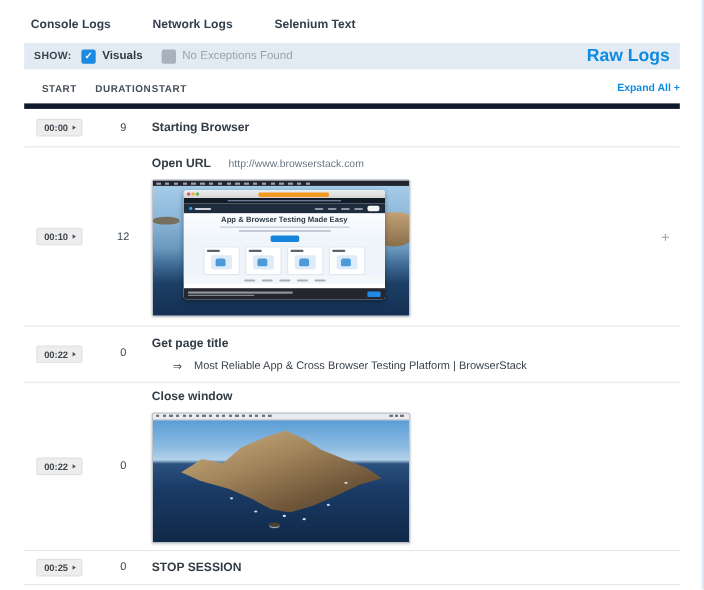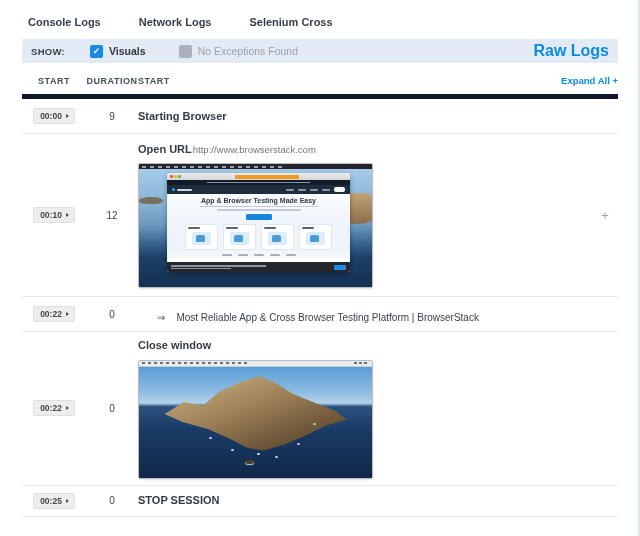--- a/index.html
+++ b/index.html
@@ -6,21 +6,21 @@
   body{width:640px;height:536px;font-family:"Liberation Sans",sans-serif;-webkit-font-smoothing:antialiased;overflow:hidden;}
   .page{width:640px;height:536px;box-sizing:border-box;border-right:2px solid #dce8f4;background:#fff;}
   .content{margin:0 20px 0 22px;}
 
   
   .tabs{display:flex;gap:26px;padding:6px 0 0 0;}
   .tab{font-size:11px;font-weight:700;color:#333f4d;padding:10px 6px 8px 6px;border-bottom:3px solid transparent;cursor:pointer;}
   .tab.active{color:#0d8be0;border-bottom-color:#0d8be0;}
 
   
-  .showbar{height:24px;background:#e2ebf3;display:flex;align-items:center;padding:0 9px;gap:25px;}
+  .showbar{height:24px;background:#e2ebf3;display:flex;align-items:center;padding:0 9px;gap:9px;}
   .show-label{font-size:9.5px;font-weight:700;color:#3a434d;letter-spacing:.3px;}
   .filter{display:flex;align-items:center;gap:6px;cursor:pointer;}
   .cb{width:13px;height:13px;border-radius:2px;flex:none;display:flex;align-items:center;justify-content:center;}
   .cb.checked{background:#1b8ae2;color:#fff;font-size:9px;line-height:1;font-weight:700;}
   .cb.disabled{background:#a9b2bc;color:#a9b2bc;}
   .filter-label{font-size:10.5px;font-weight:700;color:#2f3841;}
   .filter.muted .filter-label{color:#9aa3ad;font-weight:400;}
   .filter.muted{margin-left:8px;}
   .rawlogs{margin-left:auto;font-size:16px;font-weight:700;color:#0d8be0;cursor:pointer;}
 
@@ -33,21 +33,21 @@
   .trow{display:grid;grid-template-columns:64px 52px 1fr 26px;align-items:center;border-bottom:1px solid #e7e7e7;}
   .r1{padding:9px 0;}
   .r2{padding:8px 0;}
   .r3{padding:8px 0;}
   .r4{padding:6px 0;}
   .r5{padding:7px 0;}
   .chip{justify-self:center;display:inline-flex;align-items:center;gap:4px;background:#ededed;border:1px solid #e0e0e0;border-radius:2px;padding:2px 5px 2px 6px;font-size:8.5px;font-weight:600;color:#3f454c;cursor:pointer;white-space:nowrap;}
   .tri{width:0;height:0;border-left:3.5px solid #4a4f55;border-top:2.5px solid transparent;border-bottom:2.5px solid transparent;}
   .dur{justify-self:center;font-size:10px;color:#3c444d;}
   .atitle{font-size:11px;font-weight:600;color:#333c44;line-height:1.3;}
-  .open-line{display:flex;align-items:baseline;gap:1px;margin-bottom:7px;}
+  .open-line{display:flex;align-items:baseline;gap:16px;margin-bottom:7px;}
   .url{font-size:9.5px;font-weight:400;color:#6b7682;}
   .result-line{display:flex;gap:11px;margin-top:7px;padding-left:19px;font-size:10px;color:#3a424b;}
   .subtitle{margin-top:3px;font-size:9px;color:#8b939c;letter-spacing:.2px;}
   .plus{font-size:13px;color:#9aa1a9;line-height:1;cursor:pointer;justify-self:center;}
 
   
   .shot{border:1px solid #b9bdc2;border-radius:2px;overflow:hidden;position:relative;box-shadow:0 1px 2px rgba(0,0,0,.12);cursor:pointer;}
   .shot1{width:233px;height:123px;background:linear-gradient(180deg,#a9cfeb 0%,#8ab5d8 30%,#6b98bd 50%,#3a6691 64%,#1d4066 76%,#142f52 100%);}
   .menubar1{position:absolute;top:0;left:0;right:0;height:5px;background:#23242c;}
   .menubar1::after{content:"";position:absolute;left:3px;top:1.5px;height:2px;width:62%;background:repeating-linear-gradient(90deg,#9aa0ad 0 4px,transparent 4px 8px);}
@@ -95,21 +95,21 @@
 </style>
 </head>
 <body>
 
 <div class="page">
   <div class="content">
 
     <div class="tabs">
       <div class="tab">Console Logs</div>
       <div class="tab">Network Logs</div>
-      <div class="tab">Selenium Cross</div>
+      <div class="tab">Selenium Text</div>
     </div>
 
     <div class="showbar">
       <span class="show-label">SHOW:</span>
       <span class="filter">
         <span class="cb checked">✓</span>
         <span class="filter-label">Visuals</span>
       </span>
       <span class="filter muted">
         <span class="cb disabled"></span>
@@ -212,20 +212,21 @@
       <span class="plus">+</span>
     </div>
 
     <div class="trow r3">
       <span class="chip">
         <span>00:22</span>
         <span class="tri"></span>
       </span>
       <span class="dur">0</span>
       <div>
+        <div class="atitle">Get page title</div>
         <div class="result-line">
           <span>⇒</span>
           <span>Most Reliable App &amp; Cross Browser Testing Platform | BrowserStack</span>
         </div>
       </div>
       <span></span>
     </div>
 
     <div class="trow r4">
       <span class="chip">

